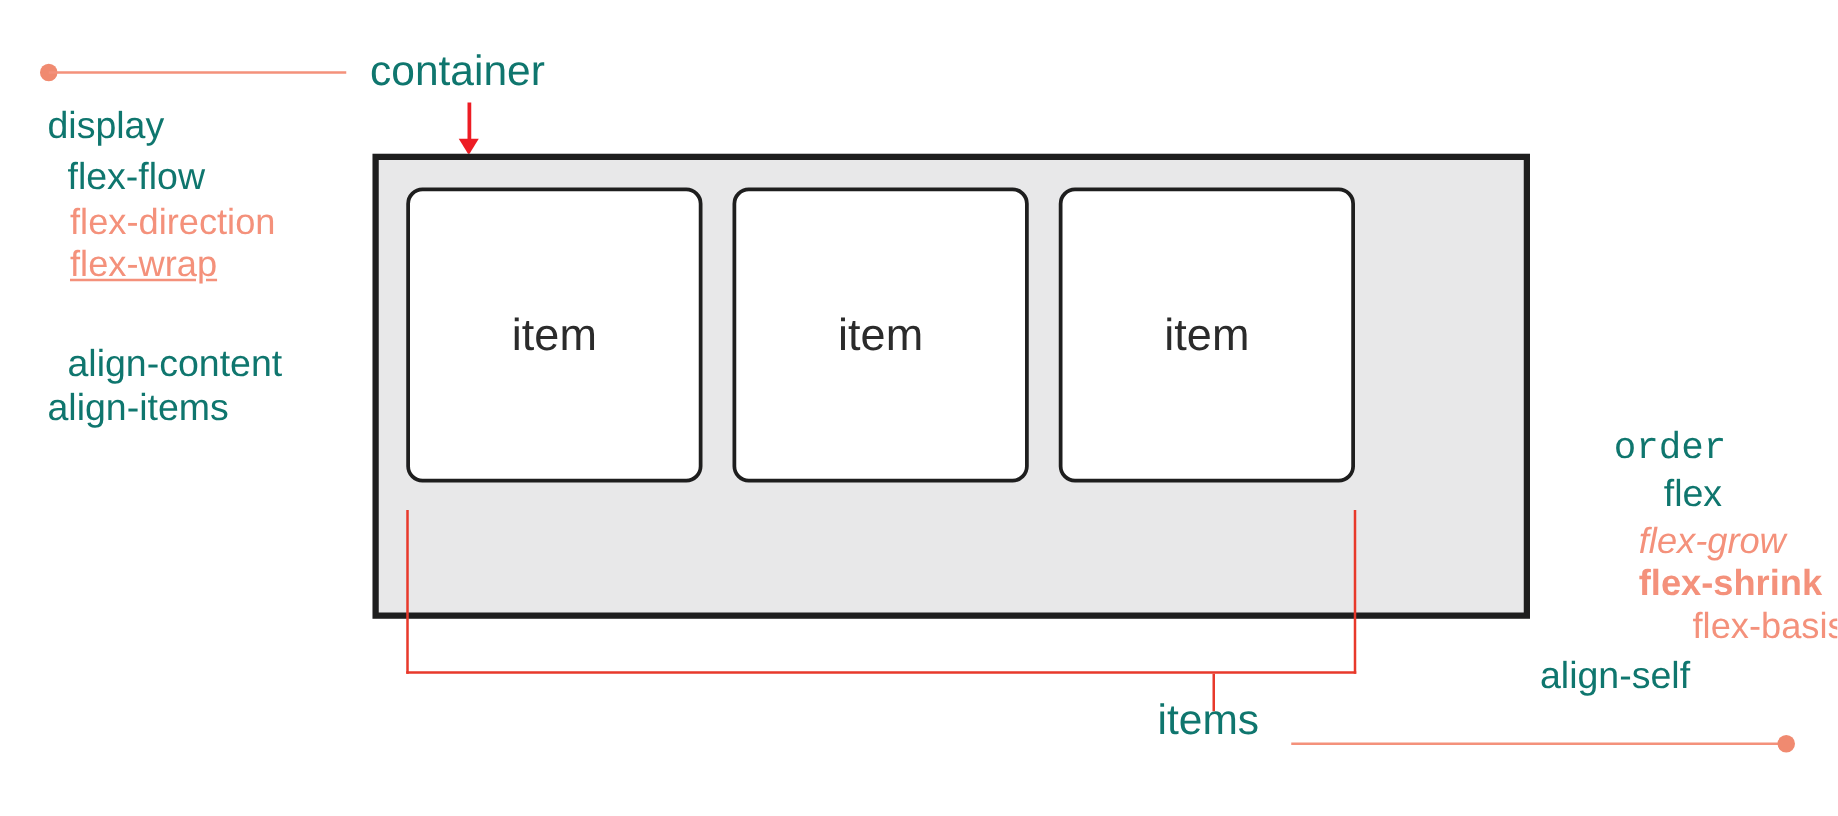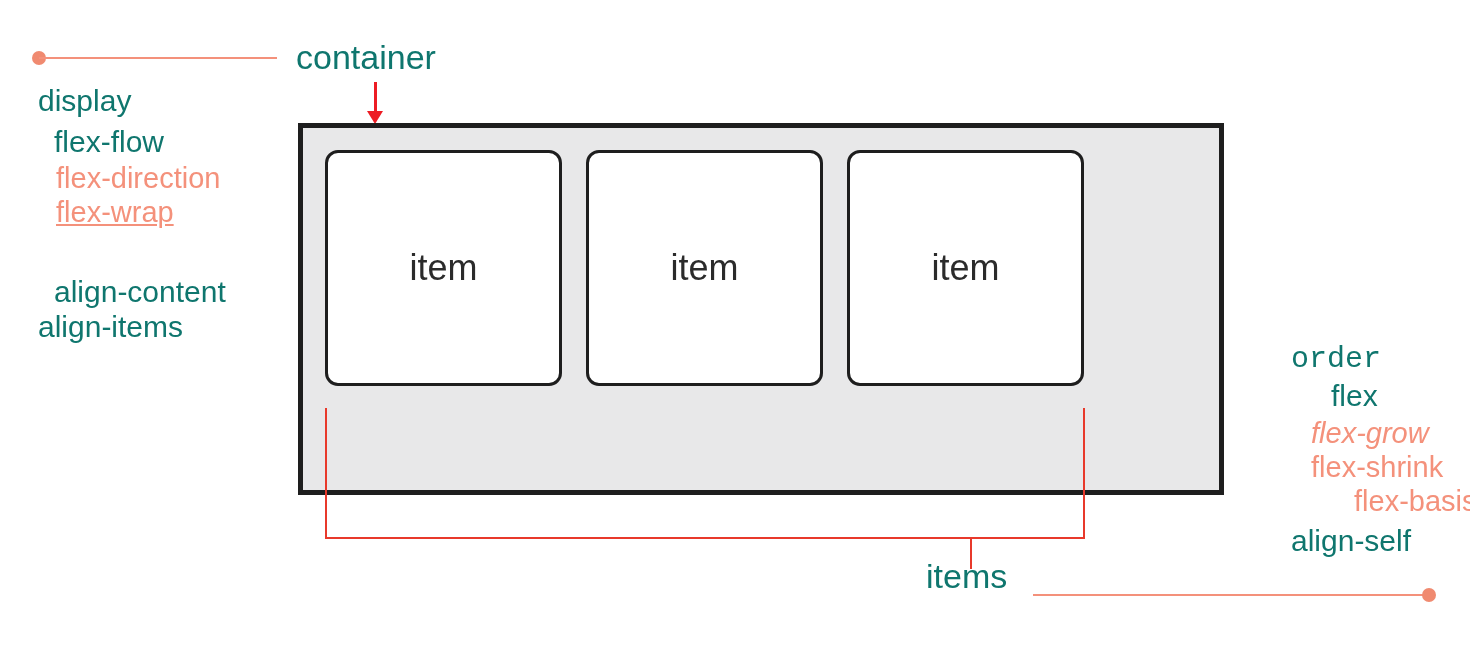--- a/index.html
+++ b/index.html
@@ -112,17 +112,17 @@
   <div class="abs red-line bracket" style="left:325px; top:537px; width:760px; height:2px;"></div>
   <div class="abs red-line bracket" style="left:970px; top:539px; width:2px; height:30px;"></div>
 
   <div class="abs red-label" style="left:926px; top:559px;">items</div>
   <div class="abs salmon-line" style="left:1033px; top:594px; width:390px;"></div>
   <div class="abs salmon-dot" style="left:1422px; top:588px;"></div>
 
   <div class="abs prop-main" style="left:1291px; top:344px;font-family:Liberation Mono, monospace;">order</div>
   <div class="abs prop-main" style="left:1291px; top:381px;margin-left:40px;">flex</div>
   <div class="abs prop-sub" style="left:1311px; top:421px;font-style:italic;">flex-grow</div>
-  <div class="abs prop-sub" style="left:1311px; top:455px;">flex-shrink</div>
+  <div class="abs prop-sub" style="left:1311px; top:455px;font-weight:bold;">flex-shrink</div>
   <div class="abs prop-sub" style="left:1354px; top:489px;">flex-basis</div>
-  <div class="abs prop-main" style="left:1291px; top:526px;">align-self</div>
+  <div class="abs prop-main" style="left:1232px; top:526px;">align-self</div>
 
 </div>
 
 </body></html>

